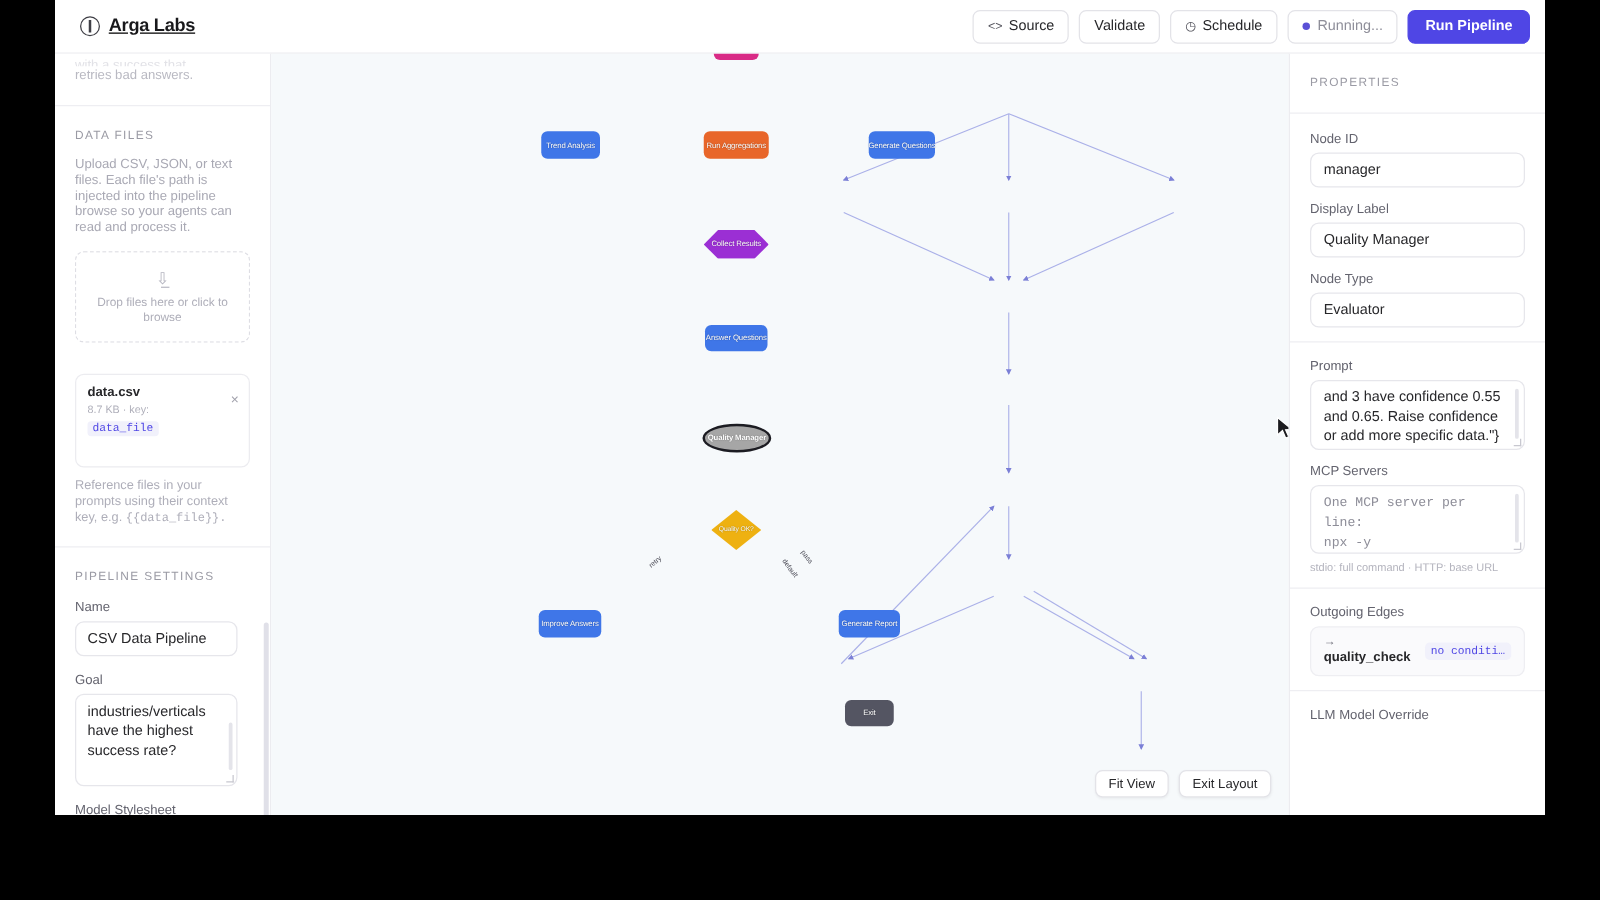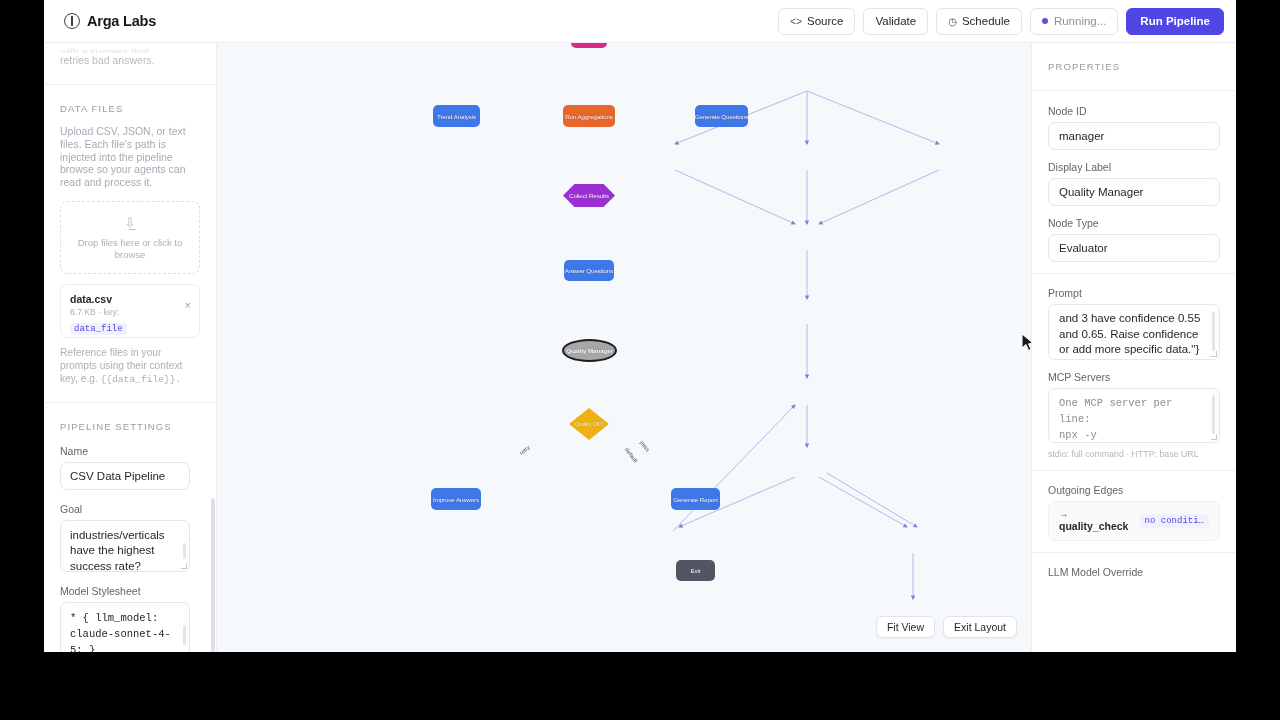--- a/index.html
+++ b/index.html
@@ -23,21 +23,21 @@
   
   .header {
     height: 43px;
     flex: 0 0 43px;
     background: #ffffff;
     border-bottom: 1px solid #ececf0;
     display: flex;
     align-items: center;
     padding: 0 12px 0 20px;
   }
-  .brand { display: flex; align-items: center; gap: 7px; }
+  .brand { display: flex; align-items: center; gap: 7px; text-decoration: underline; }
   .brand-mark {
     width: 16px; height: 16px;
     border-radius: 50%;
     border: 1.6px solid #3f3f46;
     position: relative;
   }
   .brand-mark::after {
     content: "";
     position: absolute;
     left: 50%; top: 2px; bottom: 2px;
@@ -113,24 +113,24 @@
     border: 1px dashed #dedee4;
     border-radius: 7px;
     padding: 14px 10px 12px;
     text-align: center;
     background: #fff;
     cursor: pointer;
   }
   .dz-icon { color: #b5b5c0; font-size: 13px; line-height: 14px; }
   .dz-text { font-size: 9.5px; color: #aeaeb9; line-height: 12px; margin-top: 7px; }
   .file-card {
-    margin-top: 10px;
+    margin-top: 25px;
     border: 1px solid #ececf0;
     border-radius: 7px;
-    padding: 8px 9px 2px;
+    padding: 8px 9px 23px;
     position: relative;
     background: #fff;
   }
   .file-name { font-size: 10.5px; font-weight: bold; color: #27272a; }
   .file-meta { font-size: 8.6px; color: #b0b0bb; margin-top: 2px; }
   .file-key {
     display: inline-block; margin-top: 3px;
     font-family: "Liberation Mono", monospace;
     font-size: 9px; color: #4f46e5;
     background: #f1f1fb; border-radius: 3px; padding: 1px 4px;
@@ -356,21 +356,21 @@
 
         <div class="sb-section-title">PIPELINE SETTINGS</div>
 
         <div class="field">
           <div class="field-label">Name</div>
           <div class="input-box">CSV Data Pipeline</div>
         </div>
 
         <div class="field">
           <div class="field-label">Goal</div>
-          <div class="ta-box" style="height:52px">
+          <div class="ta-box" style="height:74px">
             <span>industries/verticals have the highest success rate?</span>
             <span class="ta-scroll"></span>
             <span class="ta-grip"></span>
           </div>
         </div>
 
         <div class="field">
           <div class="field-label">Model Stylesheet</div>
           <div class="ta-box mono" style="height:56px">
             <span>* { llm_model: claude-sonnet-4-5; }</span>

